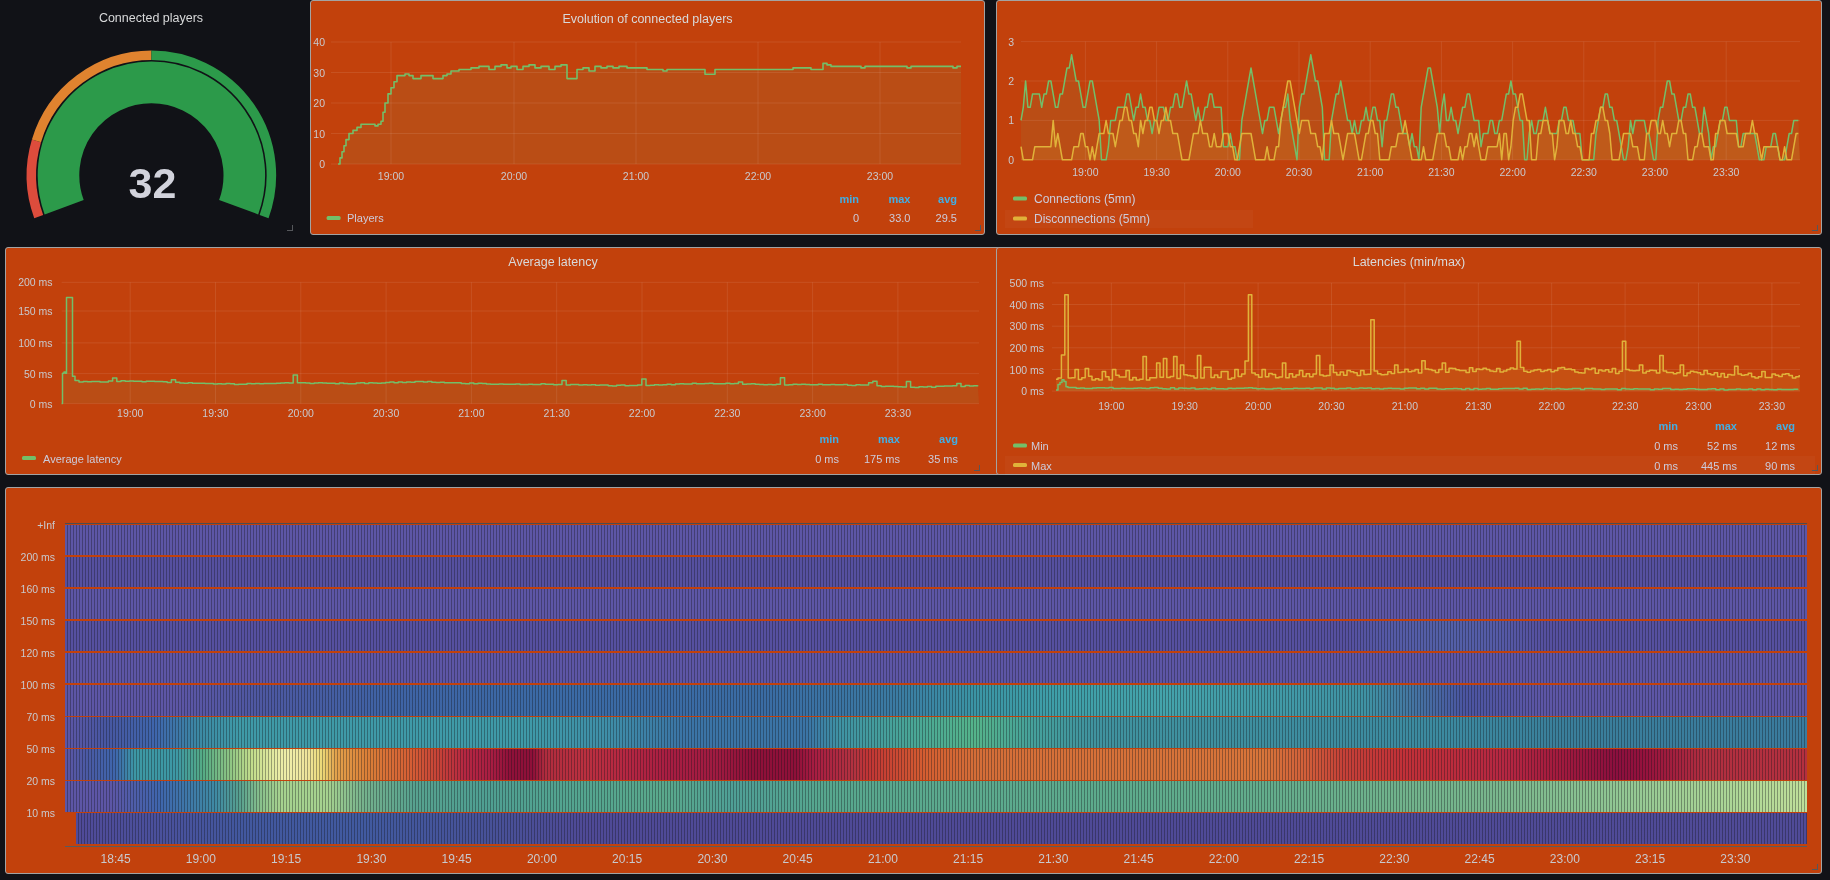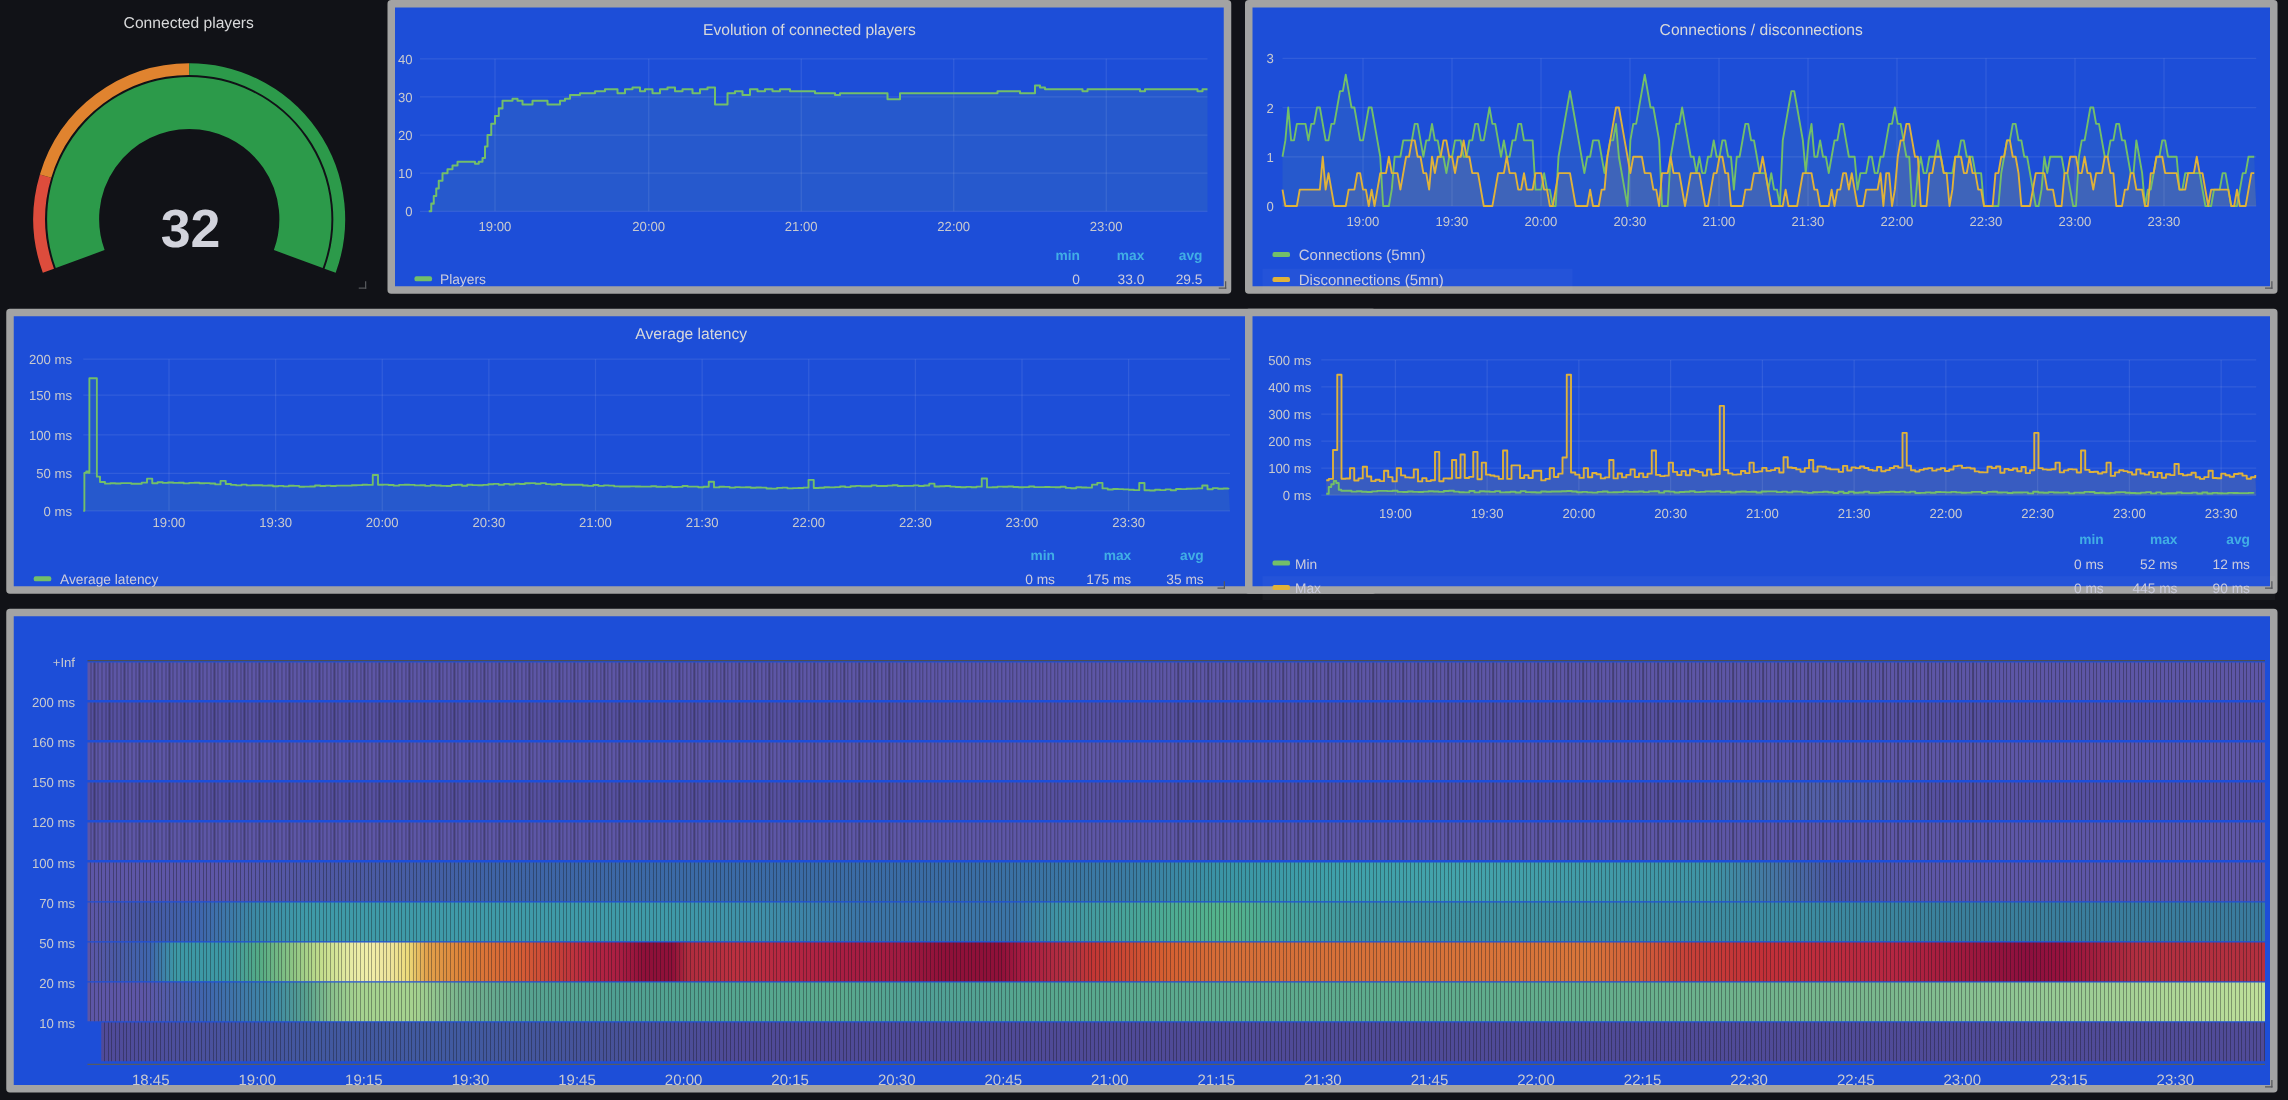--- a/index.html
+++ b/index.html
@@ -1,15 +1,15 @@
 <!DOCTYPE html>
 <html><head><meta charset="utf-8"><style>
 * { margin:0; padding:0; box-sizing:border-box; }
 html,body { width:1830px; height:880px; background:#111217; font-family:"Liberation Sans", sans-serif; overflow:hidden; }
-.panel { position:absolute; background:#1d4ed8; border:6px solid #a3a3a3; border-radius:3px; }
+.panel { position:absolute; background:#c2410c; border:1px solid #a3a3a3; border-radius:3px; }
 .panel.nobg { background:transparent; border:none; }
 .ptitle { position:absolute; width:100%; text-align:center; font-size:12.5px; font-weight:400; color:#d8d9da; }
 .panel svg { position:absolute; left:0; top:0; }
 .rh { position:absolute; width:6px; height:6px; border-right:1.5px solid #55575b; border-bottom:1.5px solid #55575b; }
 </style></head>
 <body>
 <div class="panel nobg" style="left:5px;top:0px;width:292px;height:235px;">
     <div class="ptitle" style="top:11px;">Connected players</div>
     <div style="position:absolute;left:0;top:0;">
       <svg width="292" height="235">
@@ -50,21 +50,20 @@
       <text x="36.0" y="221.0" font-size="11" fill="#ccccdc" text-anchor="start">Players</text>
       <text x="548.0" y="202.0" font-size="11" fill="#41aee5" text-anchor="end" font-weight="bold">min</text>
       <text x="599.5" y="202.0" font-size="11" fill="#41aee5" text-anchor="end" font-weight="bold">max</text>
       <text x="646.0" y="202.0" font-size="11" fill="#41aee5" text-anchor="end" font-weight="bold">avg</text>
       <text x="548.0" y="221.0" font-size="11" fill="#ccccdc" text-anchor="end">0</text>
       <text x="599.5" y="221.0" font-size="11" fill="#ccccdc" text-anchor="end">33.0</text>
       <text x="646.0" y="221.0" font-size="11" fill="#ccccdc" text-anchor="end">29.5</text>
     </svg>
   </div>
 <div class="panel" style="left:996px;top:0px;width:826px;height:235px;">
-    <div class="ptitle" style="top:11px;">Connections / disconnections</div>
     <svg width="826" height="235">
       <path d="M24.0,119.4L26.3,106.3L28.6,80.0L30.9,106.3L33.2,106.3L35.5,93.1L37.8,93.1L40.1,93.1L42.4,93.1L44.7,106.3L47.0,93.1L49.3,93.1L51.6,80.0L53.9,80.0L56.2,93.1L58.5,106.3L60.8,106.3L63.1,93.1L65.4,93.1L67.7,80.0L70.0,66.9L72.3,66.9L74.6,53.7L76.9,66.9L79.2,80.0L81.5,80.0L83.8,93.1L86.1,106.3L88.4,106.3L90.7,93.1L93.0,80.0L95.3,80.0L97.6,93.1L99.9,106.3L102.2,119.4L104.5,158.8L106.8,158.8L109.1,158.8L111.4,145.7L113.7,119.4L116.0,119.4L118.3,119.4L120.6,106.3L122.9,106.3L125.2,106.3L127.5,106.3L129.8,93.1L132.1,93.1L134.4,106.3L136.7,119.4L139.0,106.3L141.3,106.3L143.6,93.1L145.9,106.3L148.2,106.3L150.5,119.4L152.8,119.4L155.1,132.5L157.4,119.4L159.7,119.4L162.0,106.3L164.3,106.3L166.6,106.3L168.9,119.4L171.2,119.4L173.5,106.3L175.8,106.3L178.1,93.1L180.4,93.1L182.7,106.3L185.0,106.3L187.3,93.1L189.6,80.0L191.9,93.1L194.2,93.1L196.5,106.3L198.8,119.4L201.1,106.3L203.4,119.4L205.7,119.4L208.0,106.3L210.3,106.3L212.6,93.1L214.9,93.1L217.2,106.3L219.5,106.3L221.8,106.3L224.1,106.3L226.4,145.7L228.7,145.7L231.0,145.7L233.3,132.5L235.6,145.7L237.9,145.7L240.2,158.8L242.5,158.8L244.8,119.4L247.1,106.3L249.4,93.1L251.7,80.0L254.0,66.9L256.3,80.0L258.6,93.1L260.9,106.3L263.2,119.4L265.5,132.5L267.8,119.4L270.1,119.4L272.4,106.3L274.7,106.3L277.0,106.3L279.3,119.4L281.6,132.5L283.9,119.4L286.2,106.3L288.5,106.3L290.8,93.1L293.1,119.4L295.4,132.5L297.7,145.7L300.0,158.8L302.3,106.3L304.6,93.1L306.9,93.1L309.2,80.0L311.5,66.9L313.8,53.7L316.1,66.9L318.4,80.0L320.7,80.0L323.0,93.1L325.3,106.3L327.6,158.8L329.9,158.8L332.2,158.8L334.5,119.4L336.8,106.3L339.1,93.1L341.4,93.1L343.7,80.0L346.0,93.1L348.3,106.3L350.6,119.4L352.9,119.4L355.2,132.5L357.5,119.4L359.8,132.5L362.1,132.5L364.4,119.4L366.7,119.4L369.0,106.3L371.3,119.4L373.6,119.4L375.9,106.3L378.2,106.3L380.5,119.4L382.8,119.4L385.1,145.7L387.4,119.4L389.7,119.4L392.0,106.3L394.3,93.1L396.6,93.1L398.9,106.3L401.2,106.3L403.5,119.4L405.8,132.5L408.1,132.5L410.4,132.5L412.7,145.7L415.0,132.5L417.3,145.7L419.6,145.7L421.9,158.8L424.2,106.3L426.5,93.1L428.8,80.0L431.1,66.9L433.4,66.9L435.7,80.0L438.0,93.1L440.3,106.3L442.6,132.5L444.9,106.3L447.2,93.1L449.5,119.4L451.8,119.4L454.1,106.3L456.4,119.4L458.7,119.4L461.0,132.5L463.3,119.4L465.6,106.3L467.9,106.3L470.2,93.1L472.5,93.1L474.8,106.3L477.1,119.4L479.4,119.4L481.7,119.4L484.0,145.7L486.3,132.5L488.6,132.5L490.9,132.5L493.2,119.4L495.5,119.4L497.8,132.5L500.1,132.5L502.4,119.4L504.7,119.4L507.0,106.3L509.3,93.1L511.6,93.1L513.9,80.0L516.2,93.1L518.5,93.1L520.8,106.3L523.1,119.4L525.4,119.4L527.7,158.8L530.0,158.8L532.3,132.5L534.6,119.4L536.9,132.5L539.2,132.5L541.5,119.4L543.8,119.4L546.1,119.4L548.4,106.3L550.7,119.4L553.0,132.5L555.3,132.5L557.6,132.5L559.9,132.5L562.2,119.4L564.5,119.4L566.8,106.3L569.1,106.3L571.4,119.4L573.7,119.4L576.0,119.4L578.3,132.5L580.6,132.5L582.9,132.5L585.2,158.8L587.5,158.8L589.8,158.8L592.1,158.8L594.4,158.8L596.7,158.8L599.0,132.5L601.3,119.4L603.6,106.3L605.9,106.3L608.2,93.1L610.5,93.1L612.8,106.3L615.1,106.3L617.4,119.4L619.7,119.4L622.0,132.5L624.3,145.7L626.6,158.8L628.9,158.8L631.2,145.7L633.5,119.4L635.8,132.5L638.1,119.4L640.4,119.4L642.7,119.4L645.0,119.4L647.3,119.4L649.6,132.5L651.9,132.5L654.2,145.7L656.5,158.8L658.8,158.8L661.1,119.4L663.4,106.3L665.7,106.3L668.0,93.1L670.3,80.0L672.6,80.0L674.9,93.1L677.2,93.1L679.5,106.3L681.8,119.4L684.1,119.4L686.4,106.3L688.7,106.3L691.0,93.1L693.3,93.1L695.6,106.3L697.9,106.3L700.2,119.4L702.5,132.5L704.8,132.5L707.1,106.3L709.4,119.4L711.7,132.5L714.0,158.8L716.3,145.7L718.6,145.7L720.9,132.5L723.2,119.4L725.5,119.4L727.8,106.3L730.1,106.3L732.4,119.4L734.7,119.4L737.0,119.4L739.3,119.4L741.6,145.7L743.9,145.7L746.2,132.5L748.5,132.5L750.8,132.5L753.1,132.5L755.4,132.5L757.7,132.5L760.0,145.7L762.3,158.8L764.6,158.8L766.9,158.8L769.2,145.7L771.5,145.7L773.8,145.7L776.1,132.5L778.4,132.5L780.7,145.7L783.0,158.8L785.3,158.8L787.6,158.8L789.9,145.7L792.2,132.5L794.5,132.5L796.8,119.4L799.1,119.4L801.4,119.4L803.0,158.8L24.0,158.8Z" stroke="none" stroke-width="0" fill="rgba(115,191,105,0.10)" stroke-linejoin="round"></path>
       <path d="M24.0,145.7L26.3,158.8L28.6,158.8L30.9,158.8L33.2,158.8L35.5,158.8L37.8,145.7L40.1,145.7L42.4,145.7L44.7,145.7L47.0,145.7L49.3,145.7L51.6,145.7L53.9,145.7L56.2,119.4L58.5,145.7L60.8,132.5L63.1,145.7L65.4,158.8L67.7,158.8L70.0,158.8L72.3,158.8L74.6,158.8L76.9,145.7L79.2,145.7L81.5,145.7L83.8,132.5L86.1,132.5L88.4,145.7L90.7,145.7L93.0,158.8L95.3,145.7L97.6,158.8L99.9,145.7L102.2,132.5L104.5,132.5L106.8,132.5L109.1,119.4L111.4,132.5L113.7,132.5L116.0,132.5L118.3,145.7L120.6,132.5L122.9,119.4L125.2,119.4L127.5,106.3L129.8,106.3L132.1,119.4L134.4,119.4L136.7,132.5L139.0,132.5L141.3,145.7L143.6,119.4L145.9,132.5L148.2,119.4L150.5,119.4L152.8,106.3L155.1,106.3L157.4,119.4L159.7,119.4L162.0,132.5L164.3,119.4L166.6,119.4L168.9,106.3L171.2,119.4L173.5,119.4L175.8,132.5L178.1,132.5L180.4,132.5L182.7,145.7L185.0,158.8L187.3,158.8L189.6,158.8L191.9,158.8L194.2,145.7L196.5,132.5L198.8,132.5L201.1,132.5L203.4,119.4L205.7,132.5L208.0,132.5L210.3,132.5L212.6,145.7L214.9,145.7L217.2,132.5L219.5,145.7L221.8,145.7L224.1,145.7L226.4,132.5L228.7,132.5L231.0,132.5L233.3,145.7L235.6,145.7L237.9,158.8L240.2,158.8L242.5,145.7L244.8,132.5L247.1,132.5L249.4,132.5L251.7,132.5L254.0,132.5L256.3,145.7L258.6,158.8L260.9,158.8L263.2,158.8L265.5,158.8L267.8,158.8L270.1,145.7L272.4,158.8L274.7,158.8L277.0,158.8L279.3,145.7L281.6,145.7L283.9,119.4L286.2,106.3L288.5,93.1L290.8,80.0L293.1,80.0L295.4,93.1L297.7,106.3L300.0,119.4L302.3,132.5L304.6,119.4L306.9,119.4L309.2,119.4L311.5,119.4L313.8,132.5L316.1,132.5L318.4,132.5L320.7,145.7L323.0,145.7L325.3,158.8L327.6,132.5L329.9,132.5L332.2,132.5L334.5,119.4L336.8,132.5L339.1,132.5L341.4,132.5L343.7,145.7L346.0,158.8L348.3,145.7L350.6,132.5L352.9,132.5L355.2,132.5L357.5,132.5L359.8,145.7L362.1,158.8L364.4,158.8L366.7,145.7L369.0,132.5L371.3,132.5L373.6,119.4L375.9,119.4L378.2,132.5L380.5,132.5L382.8,158.8L385.1,158.8L387.4,158.8L389.7,158.8L392.0,158.8L394.3,145.7L396.6,145.7L398.9,145.7L401.2,132.5L403.5,132.5L405.8,132.5L408.1,119.4L410.4,132.5L412.7,145.7L415.0,158.8L417.3,158.8L419.6,158.8L421.9,158.8L424.2,158.8L426.5,145.7L428.8,158.8L431.1,158.8L433.4,158.8L435.7,158.8L438.0,145.7L440.3,132.5L442.6,132.5L444.9,132.5L447.2,132.5L449.5,145.7L451.8,145.7L454.1,158.8L456.4,158.8L458.7,158.8L461.0,158.8L463.3,145.7L465.6,158.8L467.9,145.7L470.2,145.7L472.5,132.5L474.8,132.5L477.1,145.7L479.4,132.5L481.7,145.7L484.0,158.8L486.3,158.8L488.6,158.8L490.9,145.7L493.2,145.7L495.5,145.7L497.8,145.7L500.1,145.7L502.4,132.5L504.7,158.8L507.0,132.5L509.3,132.5L511.6,158.8L513.9,145.7L516.2,119.4L518.5,106.3L520.8,106.3L523.1,93.1L525.4,93.1L527.7,106.3L530.0,119.4L532.3,119.4L534.6,158.8L536.9,158.8L539.2,158.8L541.5,132.5L543.8,132.5L546.1,119.4L548.4,119.4L550.7,119.4L553.0,132.5L555.3,132.5L557.6,158.8L559.9,145.7L562.2,119.4L564.5,119.4L566.8,119.4L569.1,132.5L571.4,132.5L573.7,119.4L576.0,132.5L578.3,132.5L580.6,145.7L582.9,145.7L585.2,158.8L587.5,158.8L589.8,158.8L592.1,158.8L594.4,132.5L596.7,132.5L599.0,119.4L601.3,119.4L603.6,106.3L605.9,106.3L608.2,119.4L610.5,119.4L612.8,132.5L615.1,158.8L617.4,158.8L619.7,158.8L622.0,158.8L624.3,145.7L626.6,132.5L628.9,132.5L631.2,132.5L633.5,132.5L635.8,145.7L638.1,145.7L640.4,145.7L642.7,158.8L645.0,158.8L647.3,158.8L649.6,132.5L651.9,132.5L654.2,119.4L656.5,119.4L658.8,119.4L661.1,132.5L663.4,132.5L665.7,119.4L668.0,132.5L670.3,132.5L672.6,145.7L674.9,132.5L677.2,132.5L679.5,132.5L681.8,119.4L684.1,119.4L686.4,132.5L688.7,132.5L691.0,158.8L693.3,158.8L695.6,158.8L697.9,145.7L700.2,145.7L702.5,132.5L704.8,132.5L707.1,145.7L709.4,145.7L711.7,145.7L714.0,158.8L716.3,158.8L718.6,132.5L720.9,132.5L723.2,119.4L725.5,119.4L727.8,119.4L730.1,132.5L732.4,132.5L734.7,132.5L737.0,132.5L739.3,132.5L741.6,145.7L743.9,145.7L746.2,145.7L748.5,132.5L750.8,132.5L753.1,132.5L755.4,119.4L757.7,132.5L760.0,132.5L762.3,145.7L764.6,158.8L766.9,145.7L769.2,145.7L771.5,145.7L773.8,145.7L776.1,145.7L778.4,145.7L780.7,145.7L783.0,158.8L785.3,158.8L787.6,145.7L789.9,158.8L792.2,158.8L794.5,158.8L796.8,145.7L799.1,132.5L801.4,132.5L803.0,158.8L24.0,158.8Z" stroke="none" stroke-width="0" fill="rgba(224,178,58,0.13)" stroke-linejoin="round"></path>
       <line x1="24.0" y1="40.6" x2="803.0" y2="40.6" stroke="rgba(255,255,255,0.09)" stroke-width="1"></line>
       <line x1="24.0" y1="80.0" x2="803.0" y2="80.0" stroke="rgba(255,255,255,0.09)" stroke-width="1"></line>
       <line x1="24.0" y1="119.4" x2="803.0" y2="119.4" stroke="rgba(255,255,255,0.09)" stroke-width="1"></line>
       <line x1="24.0" y1="158.8" x2="803.0" y2="158.8" stroke="rgba(255,255,255,0.09)" stroke-width="1"></line>
       <line x1="88.4" y1="40.6" x2="88.4" y2="158.8" stroke="rgba(255,255,255,0.09)" stroke-width="1"></line>
       <line x1="159.6" y1="40.6" x2="159.6" y2="158.8" stroke="rgba(255,255,255,0.09)" stroke-width="1"></line>
       <line x1="230.8" y1="40.6" x2="230.8" y2="158.8" stroke="rgba(255,255,255,0.09)" stroke-width="1"></line>
@@ -137,20 +136,21 @@
       <text x="37.0" y="214.5" font-size="11" fill="#ccccdc" text-anchor="start">Average latency</text>
       <text x="833.0" y="195.0" font-size="11" fill="#41aee5" text-anchor="end" font-weight="bold">min</text>
       <text x="894.0" y="195.0" font-size="11" fill="#41aee5" text-anchor="end" font-weight="bold">max</text>
       <text x="952.0" y="195.0" font-size="11" fill="#41aee5" text-anchor="end" font-weight="bold">avg</text>
       <text x="833.0" y="214.5" font-size="11" fill="#ccccdc" text-anchor="end">0 ms</text>
       <text x="894.0" y="214.5" font-size="11" fill="#ccccdc" text-anchor="end">175 ms</text>
       <text x="952.0" y="214.5" font-size="11" fill="#ccccdc" text-anchor="end">35 ms</text>
     </svg>
   </div>
 <div class="panel" style="left:996px;top:247px;width:826px;height:228px;">
+    <div class="ptitle" style="top:7px;">Latencies (min/max)</div>
     <svg width="826" height="228">
       <path d="M59.0,131.2L61.0,131.2L61.0,130.1L64.4,130.1L64.4,107.0L67.8,107.0L67.8,46.8L71.2,46.8L71.2,130.0L74.6,130.0L74.6,129.8L78.0,129.8L78.0,121.5L81.4,121.5L81.4,131.4L84.8,131.4L84.8,129.7L88.2,129.7L88.2,120.4L91.6,120.4L91.6,128.2L95.0,128.2L95.0,131.9L98.4,131.9L98.4,130.8L101.8,130.8L101.8,131.9L105.2,131.9L105.2,123.6L108.6,123.6L108.6,128.7L112.0,128.7L112.0,132.1L115.4,132.1L115.4,121.5L118.8,121.5L118.8,127.3L122.2,127.3L122.2,128.9L125.6,128.9L125.6,129.1L129.0,129.1L129.0,122.5L132.4,122.5L132.4,132.1L135.8,132.1L135.8,129.5L139.2,129.5L139.2,131.9L142.6,131.9L142.6,131.2L146.0,131.2L146.0,108.5L149.4,108.5L149.4,132.0L152.8,132.0L152.8,129.7L156.2,129.7L156.2,129.8L159.6,129.8L159.6,115.0L163.0,115.0L163.0,129.3L166.4,129.3L166.4,110.6L169.8,110.6L169.8,129.4L173.2,129.4L173.2,128.5L176.6,128.5L176.6,108.5L180.0,108.5L180.0,130.4L183.4,130.4L183.4,117.1L186.8,117.1L186.8,126.7L190.2,126.7L190.2,127.4L193.6,127.4L193.6,128.1L197.0,128.1L197.0,130.1L200.4,130.1L200.4,107.4L203.8,107.4L203.8,130.1L207.2,130.1L207.2,119.3L210.6,119.3L214.0,119.3L214.0,129.4L217.4,129.4L217.4,127.1L220.8,127.1L220.8,129.4L224.2,129.4L224.2,123.6L227.6,123.6L231.0,123.6L231.0,131.3L234.4,131.3L234.4,130.1L237.8,130.1L237.8,121.5L241.2,121.5L241.2,128.6L244.6,128.6L244.6,125.9L248.0,125.9L248.0,113.0L251.4,113.0L251.4,46.8L254.8,46.8L254.8,125.0L258.2,125.0L258.2,126.7L261.6,126.7L261.6,129.3L265.0,129.3L265.0,121.5L268.4,121.5L268.4,128.8L271.8,128.8L271.8,125.4L275.2,125.4L275.2,126.4L278.6,126.4L278.6,129.7L282.0,129.7L282.0,128.9L285.4,128.9L285.4,115.0L288.8,115.0L288.8,129.7L292.2,129.7L292.2,125.8L295.6,125.8L295.6,128.9L299.0,128.9L299.0,126.9L302.4,126.9L302.4,122.5L305.8,122.5L305.8,128.6L309.2,128.6L309.2,125.7L312.6,125.7L312.6,128.7L316.0,128.7L316.0,125.9L319.4,125.9L319.4,107.4L322.8,107.4L322.8,126.9L326.2,126.9L326.2,127.9L329.6,127.9L329.6,127.5L333.0,127.5L333.0,117.1L336.4,117.1L336.4,124.5L339.8,124.5L339.8,127.0L343.2,127.0L343.2,123.9L346.6,123.9L346.6,127.2L350.0,127.2L350.0,122.5L353.4,122.5L353.4,123.7L356.8,123.7L356.8,124.7L360.2,124.7L360.2,127.4L363.6,127.4L363.6,122.6L367.0,122.6L367.0,126.6L370.4,126.6L370.4,126.2L373.8,126.2L373.8,71.7L377.2,71.7L377.2,123.0L380.6,123.0L380.6,125.7L384.0,125.7L384.0,126.7L387.4,126.7L387.4,126.5L390.8,126.5L390.8,123.8L394.2,123.8L394.2,125.5L397.6,125.5L397.6,117.1L401.0,117.1L401.0,124.6L404.4,124.6L404.4,124.1L407.8,124.1L407.8,121.3L411.2,121.3L411.2,123.7L414.6,123.7L414.6,123.1L418.0,123.1L418.0,121.5L421.4,121.5L421.4,125.0L424.8,125.0L424.8,112.8L428.2,112.8L428.2,121.0L431.6,121.0L431.6,121.4L435.0,121.4L435.0,122.5L438.4,122.5L438.4,124.4L441.8,124.4L441.8,121.5L445.2,121.5L445.2,115.0L448.6,115.0L448.6,124.2L452.0,124.2L452.0,120.2L455.4,120.2L455.4,120.4L458.8,120.4L458.8,121.8L462.2,121.8L462.2,122.5L465.6,122.5L469.0,122.5L469.0,124.5L472.4,124.5L472.4,119.7L475.8,119.7L475.8,123.4L479.2,123.4L479.2,120.9L482.6,120.9L482.6,121.5L486.0,121.5L486.0,120.2L489.4,120.2L489.4,121.4L492.8,121.4L492.8,122.9L496.2,122.9L496.2,123.5L499.6,123.5L499.6,120.6L503.0,120.6L503.0,124.0L506.4,124.0L506.4,123.1L509.8,123.1L509.8,121.4L513.2,121.4L513.2,119.9L516.6,119.9L516.6,121.1L520.0,121.1L520.0,93.3L523.4,93.3L523.4,119.5L526.8,119.5L526.8,123.2L530.2,123.2L530.2,124.2L533.6,124.2L533.6,122.9L537.0,122.9L537.0,122.0L540.4,122.0L540.4,121.5L543.8,121.5L543.8,123.5L547.2,123.5L547.2,122.5L550.6,122.5L550.6,121.5L554.0,121.5L554.0,123.8L557.4,123.8L557.4,122.6L560.8,122.6L560.8,119.9L564.2,119.9L564.2,119.5L567.6,119.5L567.6,121.3L571.0,121.3L571.0,121.1L574.4,121.1L574.4,121.8L577.8,121.8L577.8,124.1L581.2,124.1L581.2,124.8L584.6,124.8L584.6,124.9L588.0,124.9L588.0,120.4L591.4,120.4L591.4,121.5L594.8,121.5L594.8,120.2L598.2,120.2L598.2,125.2L601.6,125.2L601.6,122.1L605.0,122.1L605.0,123.0L608.4,123.0L608.4,121.8L611.8,121.8L611.8,124.0L615.2,124.0L615.2,120.6L618.6,120.6L618.6,125.5L622.0,125.5L622.0,123.2L625.4,123.2L625.4,93.3L628.8,93.3L628.8,121.5L632.2,121.5L632.2,122.5L635.6,122.5L635.6,122.8L639.0,122.8L639.0,122.4L642.4,122.4L642.4,117.1L645.8,117.1L645.8,124.9L649.2,124.9L649.2,123.3L652.6,123.3L652.6,122.3L656.0,122.3L656.0,122.5L659.4,122.5L659.4,125.0L662.8,125.0L662.8,107.4L666.2,107.4L666.2,122.9L669.6,122.9L669.6,124.6L673.0,124.6L673.0,124.4L676.4,124.4L676.4,125.8L679.8,125.8L679.8,124.8L683.2,124.8L683.2,117.1L686.6,117.1L686.6,127.7L690.0,127.7L690.0,124.9L693.4,124.9L693.4,123.2L696.8,123.2L696.8,123.9L700.2,123.9L700.2,124.8L703.6,124.8L703.6,126.6L707.0,126.6L707.0,122.5L710.4,122.5L710.4,125.8L713.8,125.8L713.8,126.7L717.2,126.7L717.2,124.7L720.6,124.7L720.6,128.7L724.0,128.7L724.0,125.4L727.4,125.4L727.4,129.2L730.8,129.2L730.8,126.4L734.2,126.4L734.2,127.1L737.6,127.1L737.6,118.2L741.0,118.2L741.0,126.1L744.4,126.1L744.4,127.3L747.8,127.3L747.8,126.8L751.2,126.8L751.2,125.2L754.6,125.2L754.6,128.8L758.0,128.8L758.0,130.1L761.4,130.1L761.4,128.7L764.8,128.7L764.8,123.6L768.2,123.6L768.2,129.4L771.6,129.4L771.6,129.6L775.0,129.6L775.0,125.9L778.4,125.9L778.4,127.2L781.8,127.2L781.8,128.4L785.2,128.4L785.2,126.2L788.6,126.2L788.6,125.8L792.0,125.8L792.0,127.5L795.4,127.5L795.4,130.0L798.8,130.0L798.8,128.8L802.2,128.8L802.2,126.9L803.0,143.1L59.0,143.1Z" stroke="none" stroke-width="0" fill="rgba(224,178,58,0.14)" stroke-linejoin="round"></path>
       <path d="M59.0,142.0L61.0,142.0L61.0,136.6L63.0,136.6L63.0,134.4L65.0,134.4L65.0,131.8L67.0,131.8L67.0,133.4L69.0,133.4L69.0,138.8L71.0,138.8L71.0,139.6L75.1,139.6L75.1,139.6L79.2,139.6L79.2,140.3L83.3,140.3L83.3,140.0L87.4,140.0L87.4,140.4L91.5,140.4L91.5,140.6L95.6,140.6L95.6,140.1L99.7,140.1L99.7,139.7L103.8,139.7L103.8,139.7L107.9,139.7L107.9,139.9L112.0,139.9L112.0,139.6L116.1,139.6L116.1,140.5L120.2,140.5L120.2,140.6L124.3,140.6L124.3,140.2L128.4,140.2L128.4,140.5L132.5,140.5L132.5,140.6L136.6,140.6L136.6,140.3L140.7,140.3L140.7,140.0L144.8,140.0L144.8,140.2L148.9,140.2L148.9,140.5L153.0,140.5L153.0,139.8L157.1,139.8L157.1,139.6L161.2,139.6L161.2,140.3L165.3,140.3L165.3,140.8L169.4,140.8L169.4,140.9L173.5,140.9L173.5,139.8L177.6,139.8L177.6,140.9L181.7,140.9L181.7,140.0L185.8,140.0L185.8,140.2L189.9,140.2L189.9,140.5L194.0,140.5L194.0,139.9L198.1,139.9L198.1,140.9L202.2,140.9L202.2,140.8L206.3,140.8L206.3,140.4L210.4,140.4L210.4,141.0L214.5,141.0L214.5,139.9L218.6,139.9L218.6,140.7L222.7,140.7L222.7,140.8L226.8,140.8L226.8,141.0L230.9,141.0L230.9,140.2L235.0,140.2L235.0,140.4L239.1,140.4L239.1,140.2L243.2,140.2L243.2,140.2L247.3,140.2L247.3,140.0L251.4,140.0L251.4,139.8L255.5,139.8L255.5,140.2L259.6,140.2L259.6,140.8L263.7,140.8L263.7,140.5L267.8,140.5L267.8,140.9L271.9,140.9L271.9,141.1L276.0,141.1L276.0,140.5L280.1,140.5L280.1,140.2L284.2,140.2L284.2,140.9L288.3,140.9L288.3,140.8L292.4,140.8L292.4,140.7L296.5,140.7L296.5,140.2L300.6,140.2L300.6,140.5L304.7,140.5L304.7,140.4L308.8,140.4L308.8,140.2L312.9,140.2L312.9,140.7L317.0,140.7L317.0,140.1L321.1,140.1L321.1,140.0L325.2,140.0L325.2,141.1L329.3,141.1L329.3,140.0L333.4,140.0L333.4,140.3L337.5,140.3L337.5,141.0L341.6,141.0L341.6,140.6L345.7,140.6L345.7,140.4L349.8,140.4L349.8,140.0L353.9,140.0L353.9,140.7L358.0,140.7L358.0,140.5L362.1,140.5L362.1,140.1L366.2,140.1L366.2,140.2L370.3,140.2L370.3,140.0L374.4,140.0L374.4,140.7L378.5,140.7L378.5,140.4L382.6,140.4L382.6,141.0L386.7,141.0L386.7,140.4L390.8,140.4L390.8,140.2L394.9,140.2L394.9,140.5L399.0,140.5L399.0,140.4L403.1,140.4L403.1,141.0L407.2,141.0L407.2,140.2L411.3,140.2L411.3,140.1L415.4,140.1L415.4,140.1L419.5,140.1L419.5,140.7L423.6,140.7L423.6,140.3L427.7,140.3L427.7,140.9L431.8,140.9L431.8,140.2L435.9,140.2L435.9,140.3L440.0,140.3L440.0,140.9L444.1,140.9L444.1,141.3L448.2,141.3L448.2,140.8L452.3,140.8L452.3,140.7L456.4,140.7L456.4,140.4L460.5,140.4L460.5,140.8L464.6,140.8L464.6,141.4L468.7,141.4L468.7,140.4L472.8,140.4L472.8,141.4L476.9,141.4L476.9,140.4L481.0,140.4L481.0,141.2L485.1,141.2L485.1,141.0L489.2,141.0L489.2,140.4L493.3,140.4L493.3,141.3L497.4,141.3L497.4,141.3L501.5,141.3L501.5,140.8L505.6,140.8L505.6,140.6L509.7,140.6L509.7,140.4L513.8,140.4L513.8,140.6L517.9,140.6L517.9,140.3L522.0,140.3L522.0,140.9L526.1,140.9L526.1,140.3L530.2,140.3L530.2,141.4L534.3,141.4L534.3,141.3L538.4,141.3L538.4,140.9L542.5,140.9L542.5,141.2L546.6,141.2L546.6,140.6L550.7,140.6L550.7,140.7L554.8,140.7L554.8,140.9L558.9,140.9L558.9,140.5L563.0,140.5L563.0,140.9L567.1,140.9L567.1,141.2L571.2,141.2L571.2,141.1L575.3,141.1L575.3,140.5L579.4,140.5L579.4,140.5L583.5,140.5L583.5,141.4L587.6,141.4L587.6,140.5L591.7,140.5L591.7,140.4L595.8,140.4L595.8,141.0L599.9,141.0L599.9,140.9L604.0,140.9L604.0,141.4L608.1,141.4L608.1,141.0L612.2,141.0L612.2,141.0L616.3,141.0L616.3,140.9L620.4,140.9L620.4,141.7L624.5,141.7L624.5,140.4L628.6,140.4L628.6,141.0L632.7,141.0L632.7,141.2L636.8,141.2L636.8,140.7L640.9,140.7L640.9,141.0L645.0,141.0L645.0,141.1L649.1,141.1L649.1,140.9L653.2,140.9L653.2,141.7L657.3,141.7L657.3,141.1L661.4,141.1L661.4,141.2L665.5,141.2L665.5,140.5L669.6,140.5L669.6,140.6L673.7,140.6L673.7,141.4L677.8,141.4L677.8,141.2L681.9,141.2L681.9,141.6L686.0,141.6L686.0,141.3L690.1,141.3L690.1,140.8L694.2,140.8L694.2,140.7L698.3,140.7L698.3,141.2L702.4,141.2L702.4,141.4L706.5,141.4L706.5,141.6L710.6,141.6L710.6,141.1L714.7,141.1L714.7,140.7L718.8,140.7L718.8,141.7L722.9,141.7L722.9,140.9L727.0,140.9L727.0,141.9L731.1,141.9L731.1,141.6L735.2,141.6L735.2,141.6L739.3,141.6L739.3,141.0L743.4,141.0L743.4,141.5L747.5,141.5L747.5,141.5L751.6,141.5L751.6,141.1L755.7,141.1L755.7,141.8L759.8,141.8L759.8,141.0L763.9,141.0L763.9,141.8L768.0,141.8L768.0,141.3L772.1,141.3L772.1,141.6L776.2,141.6L776.2,141.7L780.3,141.7L780.3,141.3L784.4,141.3L784.4,141.4L788.5,141.4L788.5,141.5L792.6,141.5L792.6,141.5L796.7,141.5L796.7,141.3L800.8,141.3L800.8,141.8L803.0,143.1L59.0,143.1Z" stroke="none" stroke-width="0" fill="rgba(115,191,105,0.10)" stroke-linejoin="round"></path>
       <line x1="55.0" y1="34.9" x2="803.0" y2="34.9" stroke="rgba(255,255,255,0.09)" stroke-width="1"></line>
       <line x1="55.0" y1="56.5" x2="803.0" y2="56.5" stroke="rgba(255,255,255,0.09)" stroke-width="1"></line>
       <line x1="55.0" y1="78.2" x2="803.0" y2="78.2" stroke="rgba(255,255,255,0.09)" stroke-width="1"></line>
       <line x1="55.0" y1="99.8" x2="803.0" y2="99.8" stroke="rgba(255,255,255,0.09)" stroke-width="1"></line>
       <line x1="55.0" y1="121.5" x2="803.0" y2="121.5" stroke="rgba(255,255,255,0.09)" stroke-width="1"></line>
       <line x1="55.0" y1="143.1" x2="803.0" y2="143.1" stroke="rgba(255,255,255,0.09)" stroke-width="1"></line>
       <line x1="114.3" y1="34.9" x2="114.3" y2="143.1" stroke="rgba(255,255,255,0.09)" stroke-width="1"></line>

